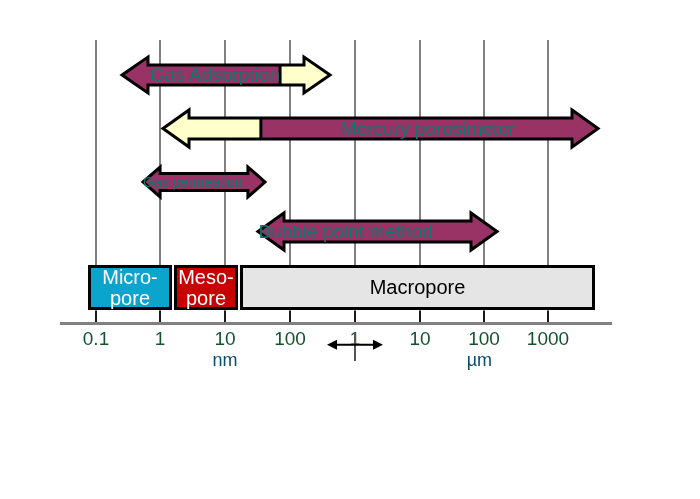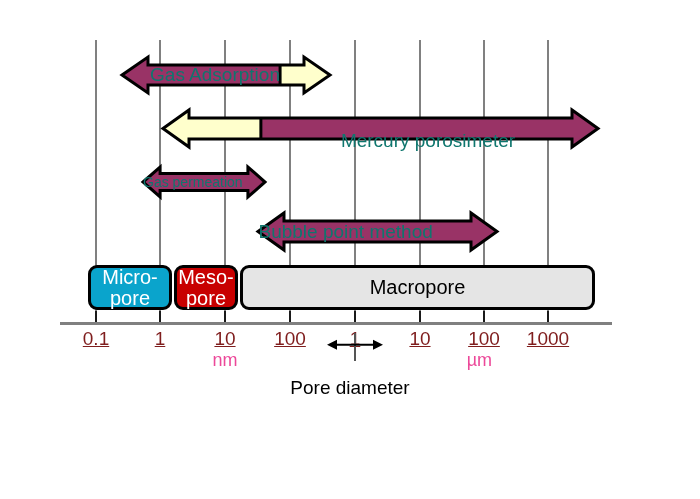--- a/index.html
+++ b/index.html
@@ -27,29 +27,28 @@
   }
   .tick {
     position: absolute;
     width: 2px;
     height: 11px;
     background: #1a1a1a;
   }
   .tick-label {
     position: absolute;
     font-size: 19px;
-    color: #7f1d1d;
-    text-align: center;
-    white-space: nowrap;
-    text-decoration: underline;
+    color: #14532d;
+    text-align: center;
+    white-space: nowrap;
   }
   .unit-label {
     position: absolute;
     font-size: 18px;
-    color: #ec4899;
+    color: #0c4a6e;
     text-align: center;
     white-space: nowrap;
   }
   .axis-title {
     position: absolute;
     font-size: 19px;
     color: #000000;
     text-align: center;
     white-space: nowrap;
   }
@@ -64,21 +63,21 @@
     position: absolute;
     color: #0f766e;
     white-space: nowrap;
     text-align: center;
     pointer-events: none;
   }
   .pore-box {
     position: absolute;
     box-sizing: border-box;
     border: 3px solid #000000;
-    border-radius: 9px;
+    border-radius: 0;
     display: flex;
     align-items: center;
     justify-content: center;
     text-align: center;
     line-height: 1.02;
   }
   .pore-label {
     font-size: 20px;
   }
   .um-marker svg { display: block; overflow: visible; }
@@ -121,21 +120,21 @@
           <defs>
             <clipPath id="clip1">
               <polygon points="0.0,18.5 26.0,0.0 26.0,8.1 409.0,8.1 409.0,0.0 435.0,18.5 409.0,37.0 409.0,28.9 26.0,28.9 26.0,37.0"></polygon>
             </clipPath>
           </defs>
           <polygon points="0.0,18.5 26.0,0.0 26.0,8.1 409.0,8.1 409.0,0.0 435.0,18.5 409.0,37.0 409.0,28.9 26.0,28.9 26.0,37.0" fill="#993366"></polygon>
           <rect x="-4" y="-2" width="101.875" height="41" fill="#FFFFCC" clip-path="url(#clip1)"></rect>
           <line x1="97.875" y1="8.14" x2="97.875" y2="28.86" stroke="#000" stroke-width="3"></line>
           <polygon points="0.0,18.5 26.0,0.0 26.0,8.1 409.0,8.1 409.0,0.0 435.0,18.5 409.0,37.0 409.0,28.9 26.0,28.9 26.0,37.0" fill="none" stroke="#000" stroke-width="3" stroke-linejoin="miter"></polygon>
         </svg>
-        <div class="arrow-text" style="font-size: 19px; left: 0px; top: 12px; width: 435px; height: 37px; display: flex; align-items: center; justify-content: center;">
+        <div class="arrow-text" style="font-size: 19px; left: 0px; top: 0px; width: 435px; height: 37px; display: flex; align-items: center; justify-content: center;">
           <span style="transform: translateX(47.5px);">Mercury porosimeter</span>
         </div>
       </div>
       <div class="arrow-row" style="left: 143px; top: 167px; width: 122px; height: 30px;">
         <svg width="122" height="30">
           <defs>
             <clipPath id="clip2">
               <polygon points="0.0,15.0 17.1,0.0 17.1,6.6 104.9,6.6 104.9,0.0 122.0,15.0 104.9,30.0 104.9,23.4 17.1,23.4 17.1,30.0"></polygon>
             </clipPath>
           </defs>
@@ -208,15 +207,14 @@
 
   <div class="um-marker" id="um-marker" style="position: absolute; left: 327px; top: 333px;">
       <svg width="56" height="32">
         <line x1="28" y1="0" x2="28" y2="28" stroke="#555" stroke-width="2"></line>
         <line x1="6" y1="11.76" x2="50" y2="11.76" stroke="#000" stroke-width="2"></line>
         <polygon points="0,11.76 10,6.76 10,16.759999999999998" fill="#000"></polygon>
         <polygon points="56,11.76 46,6.76 46,16.759999999999998" fill="#000"></polygon>
       </svg>
     </div>
 
-  <div class="axis-title" id="axis-title" style="left: 0px; width: 700px; top: 377px;">Pore diameter</div>
 
 </div>
 
 </body></html>

